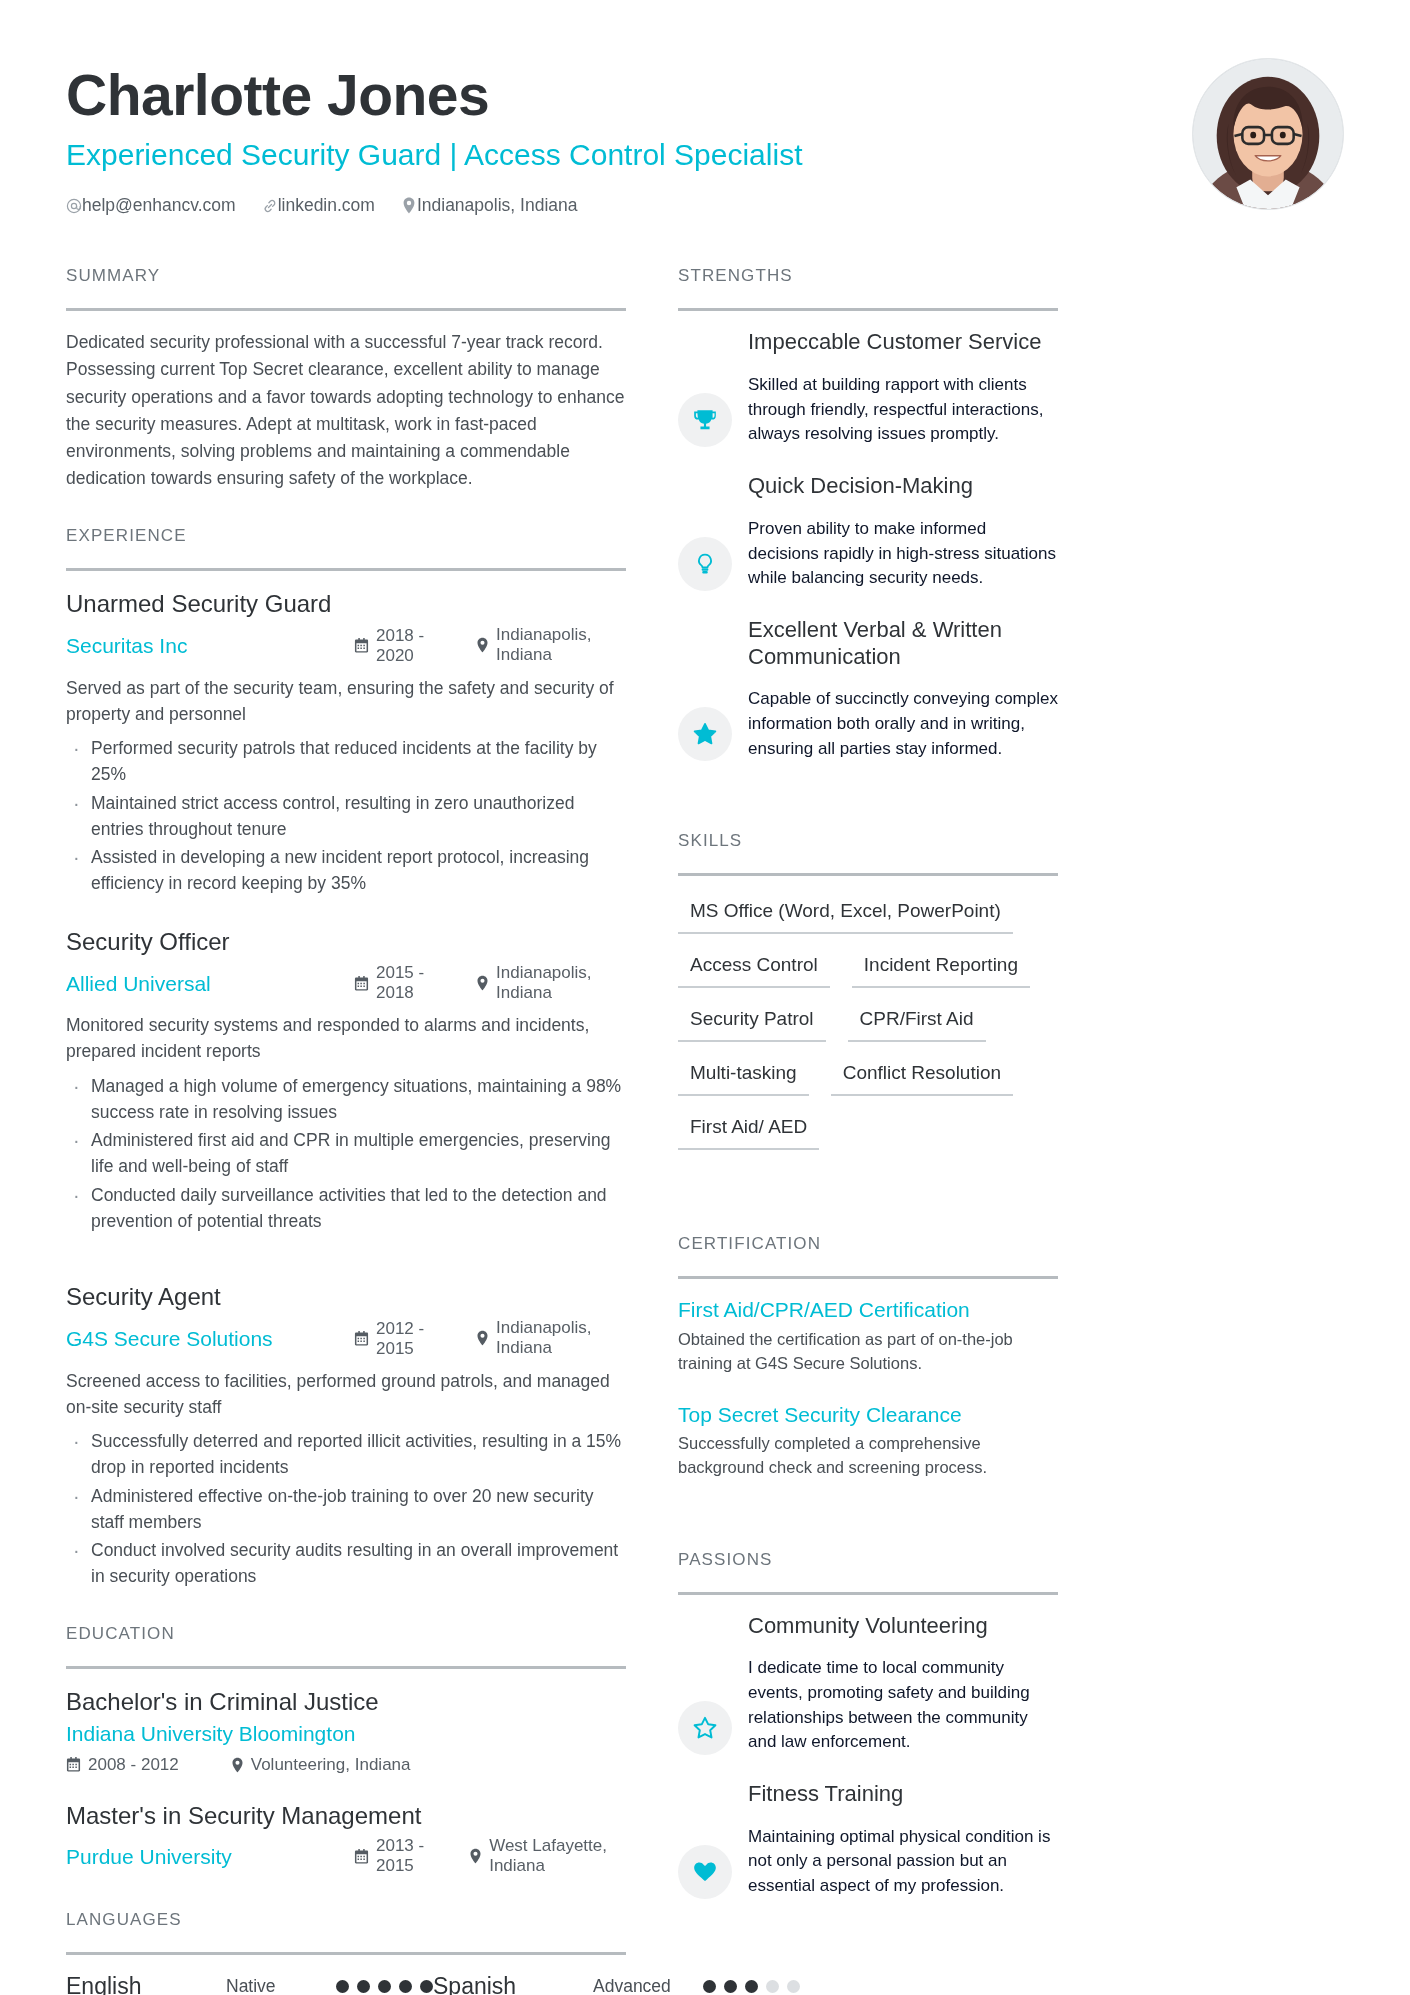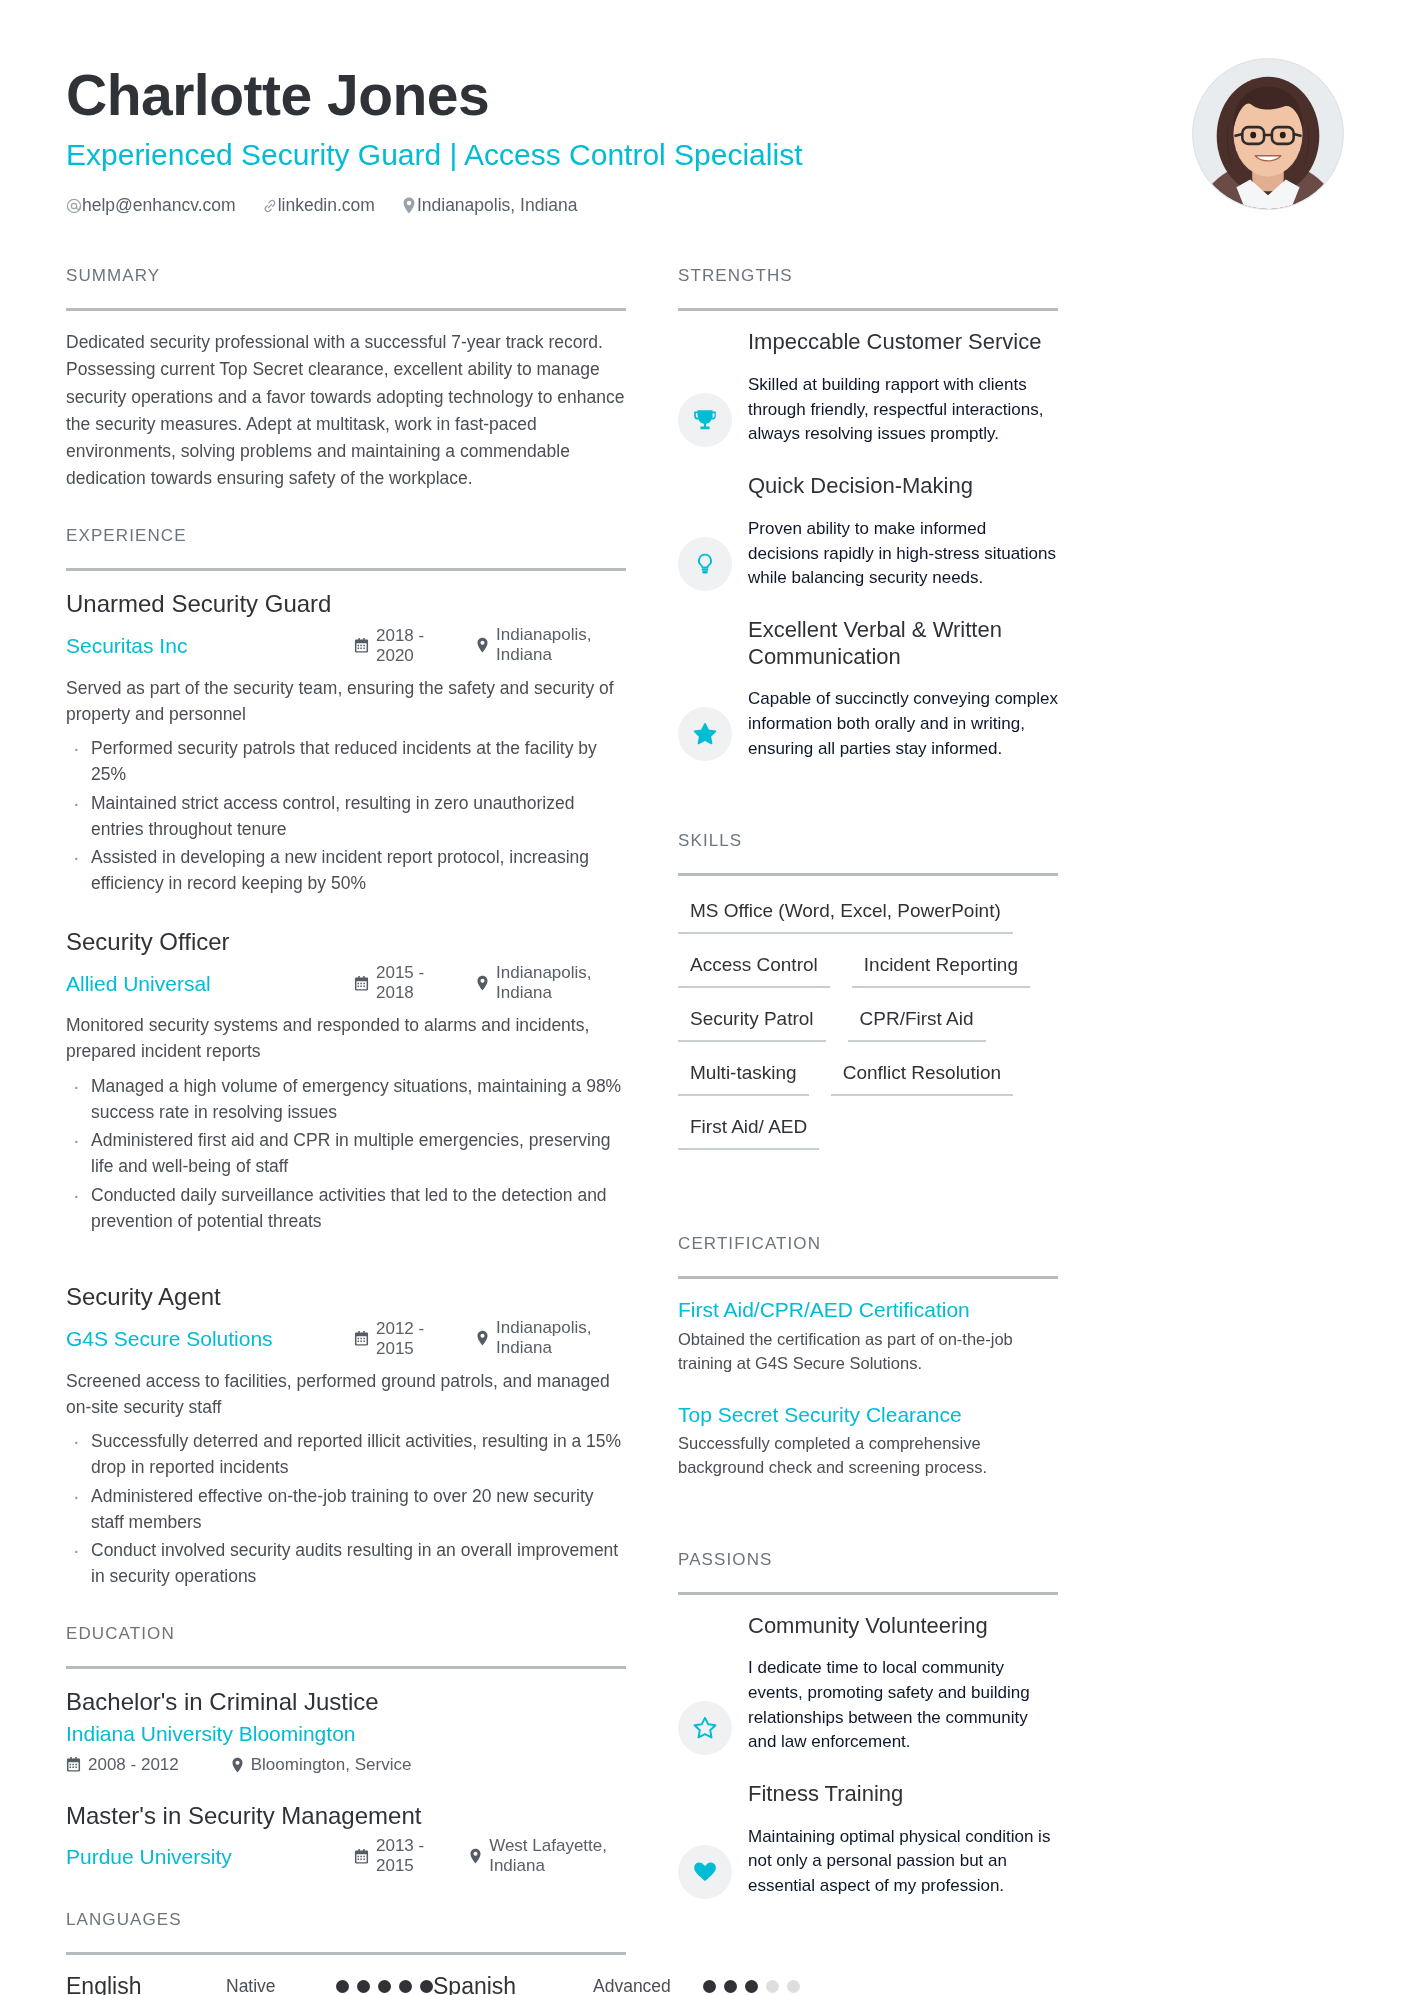--- a/index.html
+++ b/index.html
@@ -356,21 +356,21 @@
                       <path d="M7 0.6C4 0.6 1.6 3 1.6 6c0 3.9 4.5 9.5 5.4 10.4.9-.9 5.4-6.5 5.4-10.4 0-3-2.4-5.4-5.4-5.4zm0 7.6A2.2 2.2 0 1 1 7 3.8a2.2 2.2 0 0 1 0 4.4z"></path>
                     </svg>
                   </span>
                   <span>Indianapolis, Indiana</span>
                 </div>
               </div>
               <div class="job-desc">Served as part of the security team, ensuring the safety and security of property and personnel</div>
               <ul class="bullets">
                 <li>Performed security patrols that reduced incidents at the facility by 25%</li>
                 <li>Maintained strict access control, resulting in zero unauthorized entries throughout tenure</li>
-                <li>Assisted in developing a new incident report protocol, increasing efficiency in record keeping by 50%</li>
+                <li>Assisted in developing a new incident report protocol, increasing efficiency in record keeping by 35%</li>
               </ul>
             </div>
             <div class="job">
               <div class="job-title">Security Officer</div>
               <div class="job-meta">
                 <div class="job-company">Allied Universal</div>
                 <div class="meta-bit">
                   <span class="ico">
                     <svg width="15" height="15" viewBox="0 0 16 16" fill="currentColor">
                       <path d="M4.6 0v1.6H2.2A1.2 1.2 0 0 0 1 2.8v11.4c0 .7.5 1.2 1.2 1.2h11.6c.7 0 1.2-.5 1.2-1.2V2.8c0-.7-.5-1.2-1.2-1.2h-2.4V0h-1.6v1.6H6.2V0zM2.6 5.6h10.8v8.4H2.6zm1.2 1.6v1.6h1.6V7.2zm3 0v1.6h1.6V7.2zm3.2 0v1.6h1.6V7.2zM3.8 10v1.6h1.6V10zm3 0v1.6h1.6V10zm3.2 0v1.6h1.6V10z"></path>
@@ -440,21 +440,21 @@
                     </svg>
                   </span>
                   <span>2008 - 2012</span>
                 </div>
                 <div class="meta-bit">
                   <span class="ico">
                     <svg width="13" height="16" viewBox="0 0 14 17" fill="currentColor">
                       <path d="M7 0.6C4 0.6 1.6 3 1.6 6c0 3.9 4.5 9.5 5.4 10.4.9-.9 5.4-6.5 5.4-10.4 0-3-2.4-5.4-5.4-5.4zm0 7.6A2.2 2.2 0 1 1 7 3.8a2.2 2.2 0 0 1 0 4.4z"></path>
                     </svg>
                   </span>
-                  <span>Bloomington, Service</span>
+                  <span>Volunteering, Indiana</span>
                 </div>
               </div>
             </div>
             <div class="edu">
               <div class="edu-degree">Master's in Security Management</div>
               <div class="edu-row">
                 <div class="edu-school">Purdue University</div>
                 <div class="meta-bit">
                   <span class="ico">
                     <svg width="15" height="15" viewBox="0 0 16 16" fill="currentColor">

